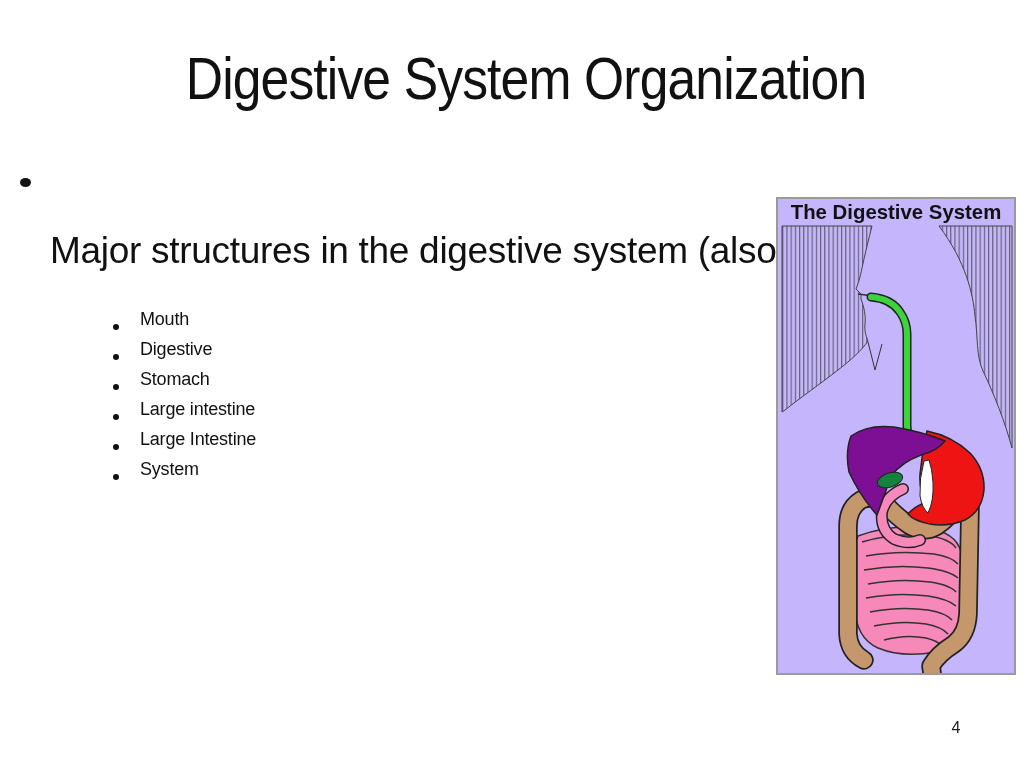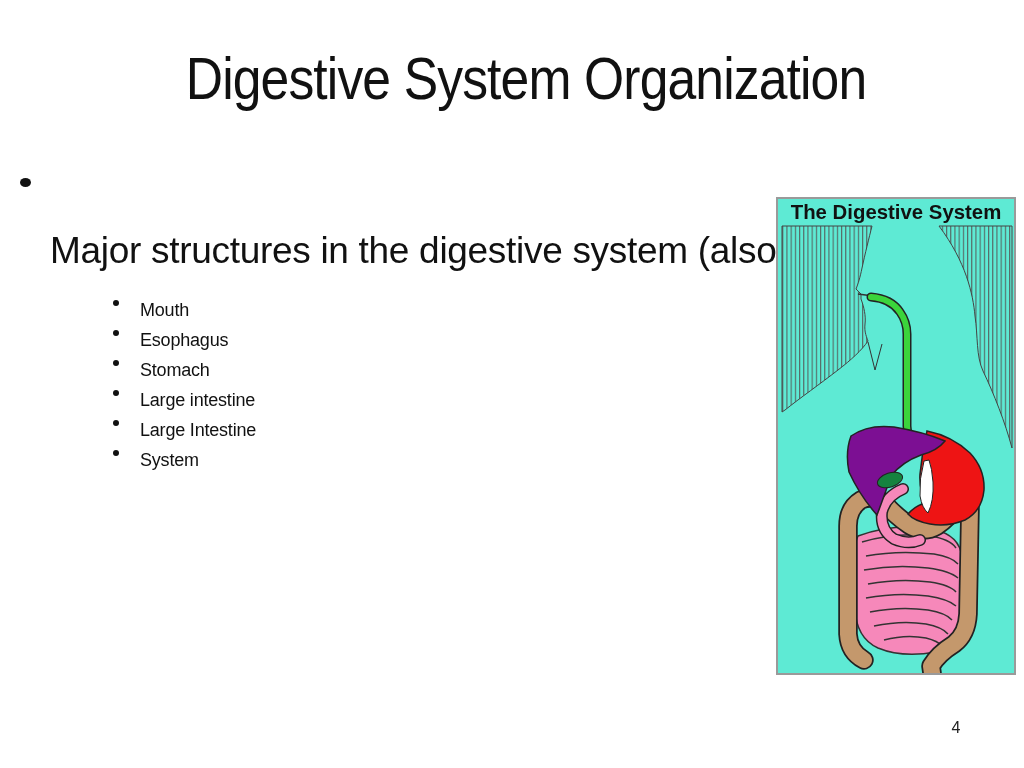--- a/index.html
+++ b/index.html
@@ -16,29 +16,29 @@
     position:absolute; left:20px; top:178px; width:11px; height:9px;
     background:#111; border-radius:50%;
   }
   .bullet1-text {
     position:absolute; left:50px; top:158px; font-size:37px; line-height:37px;
     color:#111; white-space:pre; letter-spacing:-0.3px;
   }
   .sublist {
     position:absolute; left:113px; top:300px; margin:0; padding:0; list-style:none;
   }
-  .sublist li { display:flex; align-items:flex-start; height:30px; }
+  .sublist li { display:flex; align-items:flex-end; height:30px; }
   .dot2 {
     width:6px; height:6px; border-radius:50%; background:#111;
     margin-right:21px; flex:0 0 auto;
   }
   .sub-label { font-size:18px; color:#111; letter-spacing:-0.2px; }
   .figure {
     position:absolute; left:776px; top:197px; width:240px; height:478px;
-    background:#5eead4; border:2px solid #9a9a9a; box-sizing:border-box;
+    background:#c4b5fd; border:2px solid #9a9a9a; box-sizing:border-box;
   }
   .fig-title {
     height:25px; line-height:25px; text-align:center; font-size:21px;
     font-weight:bold; color:#111; transform:scaleX(0.97); white-space:nowrap;
   }
   .figure svg { display:block; }
   .page-number {
     position:absolute; left:940px; top:719px; width:32px; text-align:center;
     font-size:16px; color:#222;
   }
@@ -55,21 +55,21 @@
     <div>Major structures in the digestive system (also</div>
   </div>
 
   <ul class="sublist">
     <li>
         <span class="dot2"></span>
         <span class="sub-label">Mouth</span>
       </li>
     <li>
         <span class="dot2"></span>
-        <span class="sub-label">Esophagus</span>
+        <span class="sub-label">Digestive</span>
       </li>
     <li>
         <span class="dot2"></span>
         <span class="sub-label">Stomach</span>
       </li>
     <li>
         <span class="dot2"></span>
         <span class="sub-label">Large intestine</span>
       </li>
     <li>

